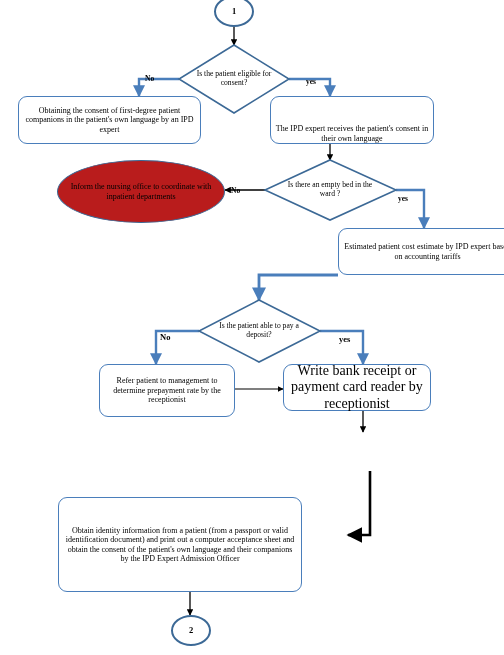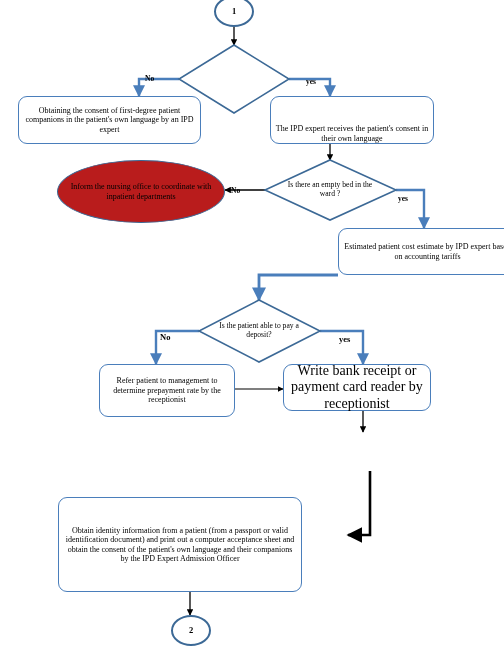--- a/index.html
+++ b/index.html
@@ -125,20 +125,23 @@
       <polygon points="234,45 289,79 234,113 179,79"></polygon>
       <polygon points="330,160 396,190 330,220 265,190"></polygon>
       <polygon points="259,300 320,331 259,362 199,331"></polygon>
     </g>
   </svg>
 
   <div class="node conn" style="left:214px; top:-4px; width:40px; height:31px; font-size:8.5px;">
     <span class="txt">1</span>
   </div>
 
+  <div class="node diamond" style="left:184px; top:48px; width:100px; height:62px; font-size:7.6px;">
+    <span class="txt">Is the patient eligible for consent?</span>
+  </div>
 
   <div class="node proc" style="left:18px; top:96px; width:183px; height:48px; font-size:8px;">
     <span class="txt">Obtaining the consent of first-degree patient companions in the patient's own language by an IPD expert</span>
   </div>
 
   <div class="node proc" style="left:270px; top:96px; width:164px; height:48px; font-size:8px;align-items:flex-end;">
     <span class="txt">The IPD expert receives the patient's consent in their own language</span>
   </div>
 
   <div class="node diamond" style="left:278px; top:168px; width:104px; height:44px; font-size:7.6px;">

